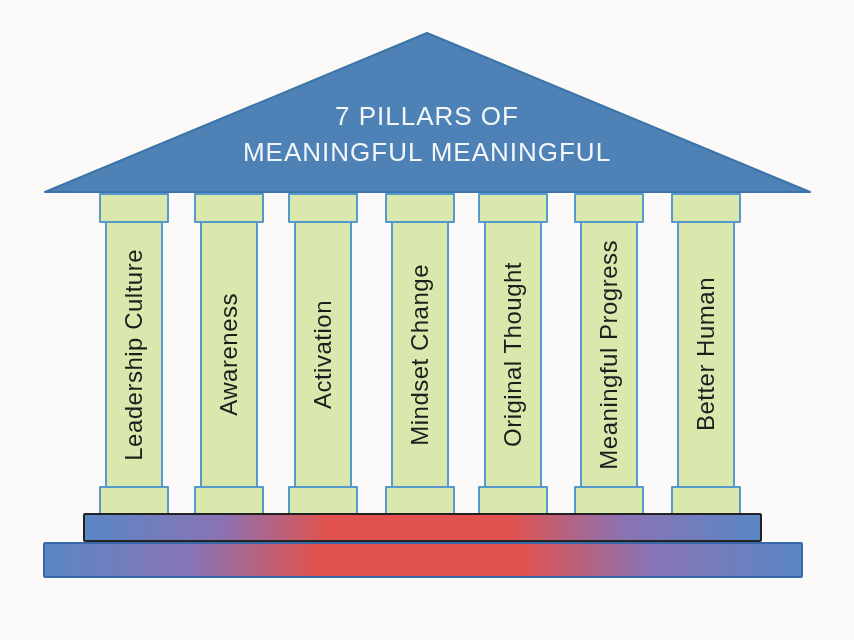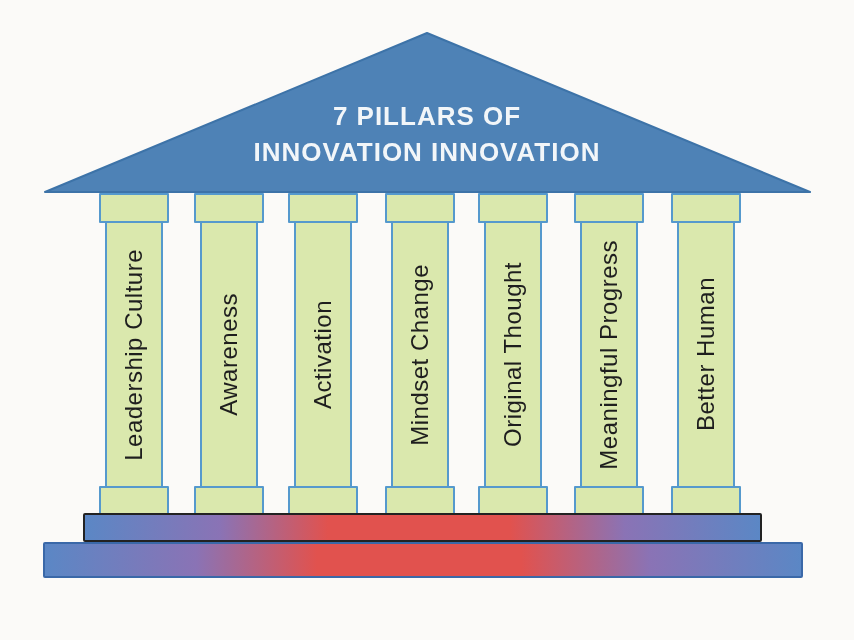--- a/index.html
+++ b/index.html
@@ -36,21 +36,21 @@
   .title-block {
     position: absolute;
     left: 0;
     right: 0;
     top: 98px;
     text-align: center;
     color: var(--title-text);
     font-size: 26px;
     line-height: 36px;
     letter-spacing: 1px;
-    font-weight: 700;
+    font-weight: 400;
   }
   .pillar {
     position: absolute;
     top: 193px;
     width: 70px;
     height: 322px;
   }
   .pillar .capital,
   .pillar .base {
     position: absolute;
@@ -117,21 +117,21 @@
 <body>
 
 <div class="canvas">
 
   <svg class="pediment-svg" width="854" height="210">
     <polygon points="427,33 810,192 45,192" fill="var(--pediment)" stroke="var(--pediment-edge)" stroke-width="2" stroke-linejoin="round"></polygon>
   </svg>
 
   <div class="title-block">
     <div>7 PILLARS OF</div>
-    <div>INNOVATION INNOVATION</div>
+    <div>MEANINGFUL MEANINGFUL</div>
   </div>
 
   <div class="pillar" style="left:99px">
     <div class="capital"></div>
     <div class="base"></div>
     <div class="shaft">
       <span class="label">Leadership Culture</span>
     </div>
   </div>
 

